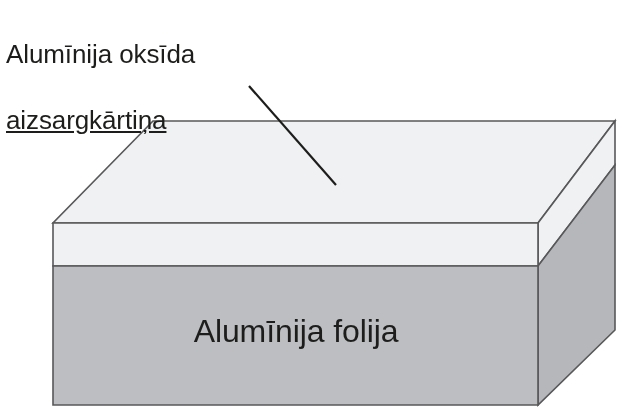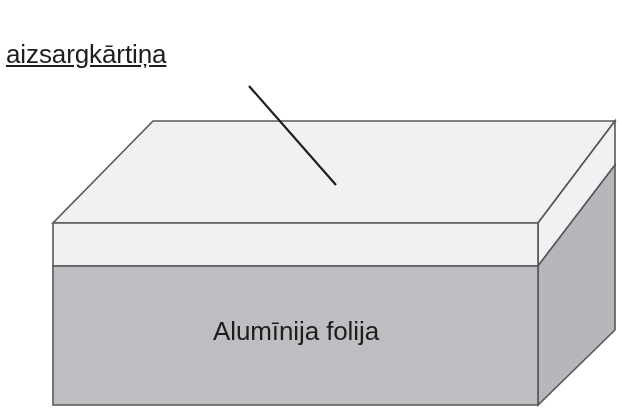--- a/index.html
+++ b/index.html
@@ -38,21 +38,21 @@
     letter-spacing: -0.1px;
   }
   .callout-line-1 { display: block; }
   .callout-line-2 { display: block; text-decoration: underline; }
   .body-label {
     position: absolute;
     left: 53px;
     top: 316px;
     width: 486px;
     text-align: center;
-    font-size: 26px;
+    font-size: 32px;
     line-height: 30px;
     color: #1d1d1b;
     letter-spacing: -0.1px;
   }
 </style>
 </head>
 <body>
 
 <div id="stage">
 
@@ -65,18 +65,19 @@
     <polygon fill="#b5b7ba" stroke="#58585a" stroke-width="1.6" stroke-linejoin="miter" points="538,266 615,165 615,330 538,405"></polygon>
 
     <polygon fill="#f0f1f3" stroke="#58585a" stroke-width="1.6" stroke-linejoin="miter" points="53,223 538,223 538,266 53,266"></polygon>
 
     <polygon fill="#bcbec1" stroke="#58585a" stroke-width="1.6" stroke-linejoin="miter" points="53,266 538,266 538,405 53,405"></polygon>
 
     <line x1="249" y1="86" x2="336" y2="185" stroke="#1d1d1b" stroke-width="2.2" stroke-linecap="butt"></line>
   </svg>
 
   <div class="callout-text">
+    <span class="callout-line-1">Alumīnija oksīda</span>
     <span class="callout-line-2">aizsargkārtiņa</span>
   </div>
 
   <div class="body-label">Alumīnija folija</div>
 
 </div>
 
 </body></html>

